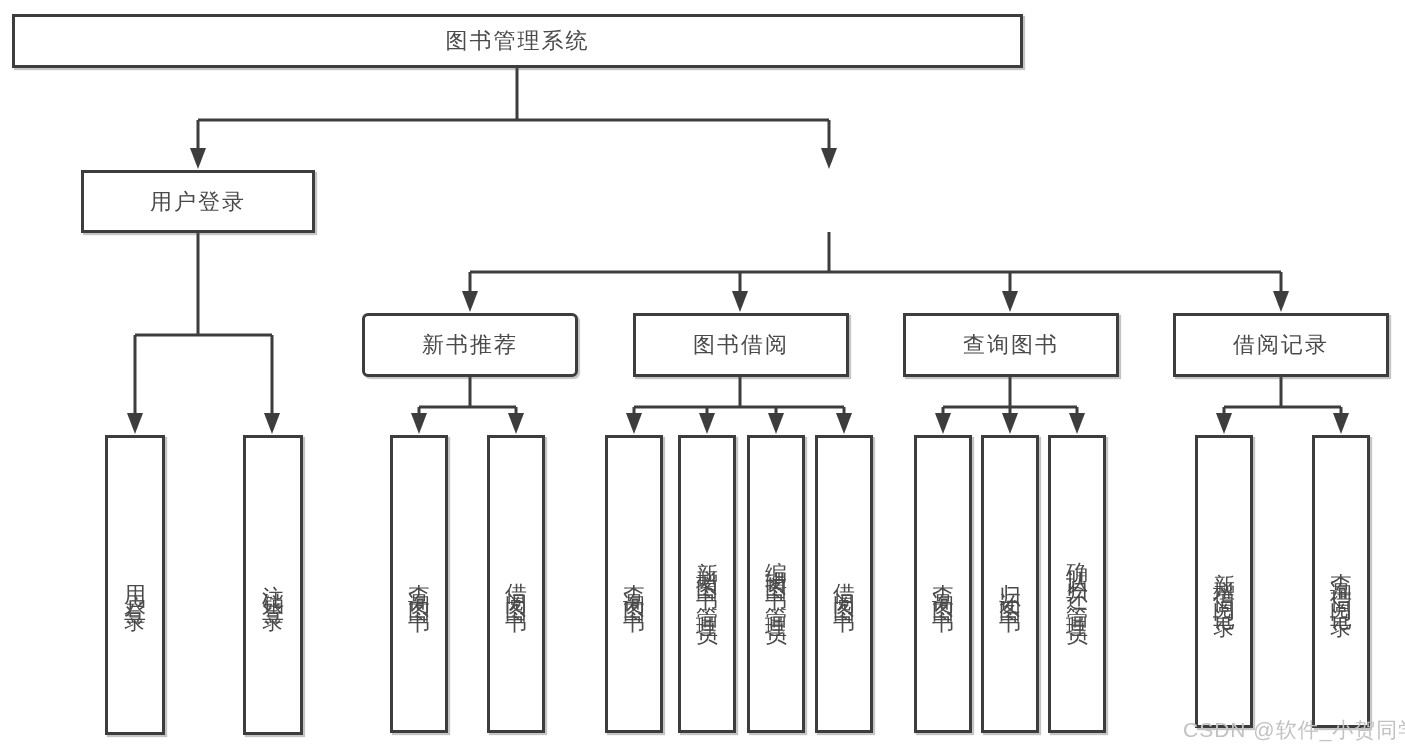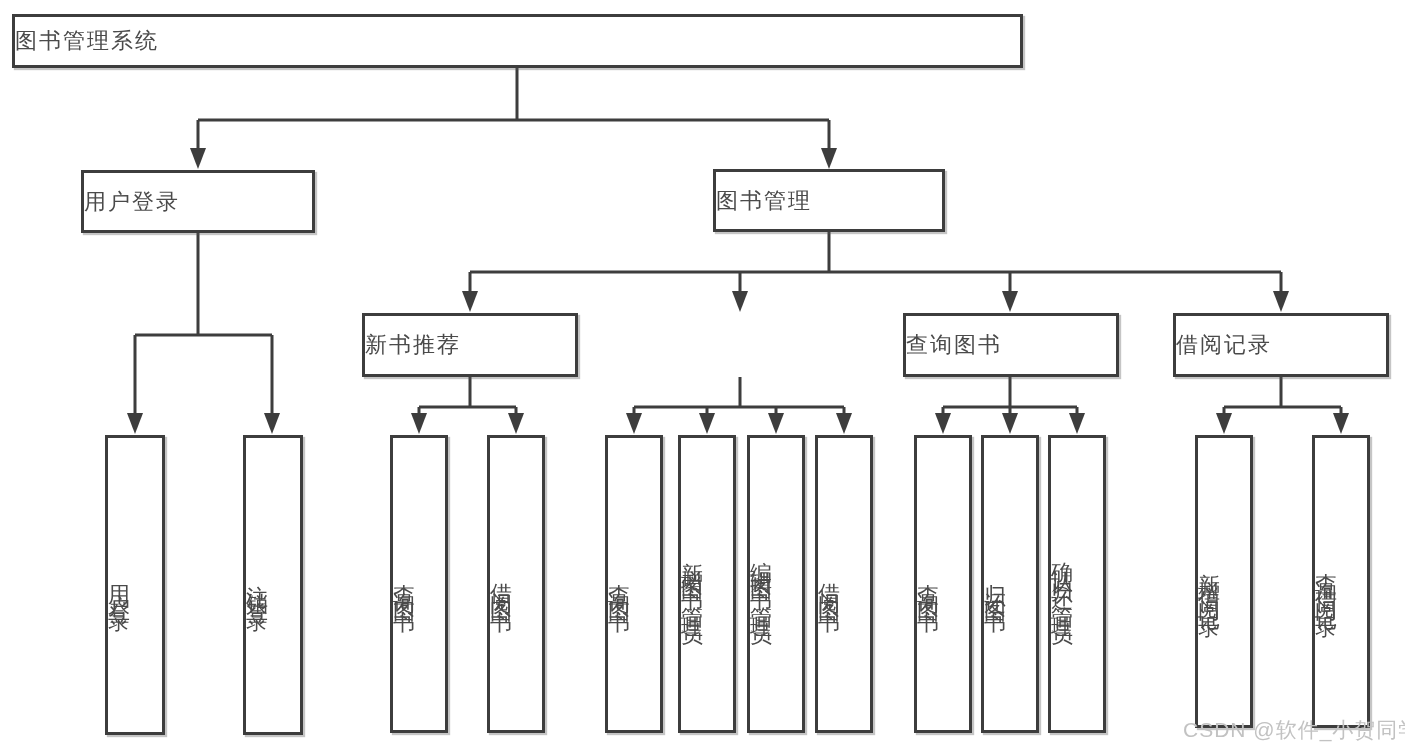--- a/index.html
+++ b/index.html
@@ -26,20 +26,21 @@
     stroke: none;
   }
   .box {
     position: absolute;
     box-sizing: border-box;
     border: 3px solid var(--border, #3d3d3d);
     background: #ffffff;
     color: var(--text, #4a4a4a);
     display: flex;
     align-items: center;
+    justify-content: center;
     box-shadow: 2px 2px 1px rgba(90,90,90,0.35);
     z-index: 1;
   }
   .box.h { font-size: 22px; letter-spacing: 2px; }
   .box.v span {
     writing-mode: vertical-rl;
     text-orientation: mixed;
     font-size: 22px;
     letter-spacing: 9px;
     line-height: 1;
@@ -111,26 +112,26 @@
     </g>
   </svg>
 
   <div class="box h" style="left:12px; top:14px; width:1011px; height:54px;">
     <span>图书管理系统</span>
   </div>
 
   <div class="box h" style="left:81px; top:170px; width:234px; height:63px;">
     <span>用户登录</span>
   </div>
-  <div class="box h" style="left:713px; top:169px; width:232px; height:63px;">
-    <span>图书管理</span>
+
+  <div class="box h" style="left:362px; top:313px; width:216px; height:64px;border-radius:6px;">
+    <span>新书推荐</span>
   </div>
-
-  <div class="box h" style="left:362px; top:313px; width:216px; height:64px;">
-    <span>新书推荐</span>
+  <div class="box h" style="left:633px; top:313px; width:216px; height:64px;">
+    <span>图书借阅</span>
   </div>
   <div class="box h" style="left:903px; top:313px; width:216px; height:64px;">
     <span>查询图书</span>
   </div>
   <div class="box h" style="left:1173px; top:313px; width:216px; height:64px;">
     <span>借阅记录</span>
   </div>
 
   <div class="box v" style="left:105px; top:435px; width:60px; height:300px;">
     <span>用户登录</span>

